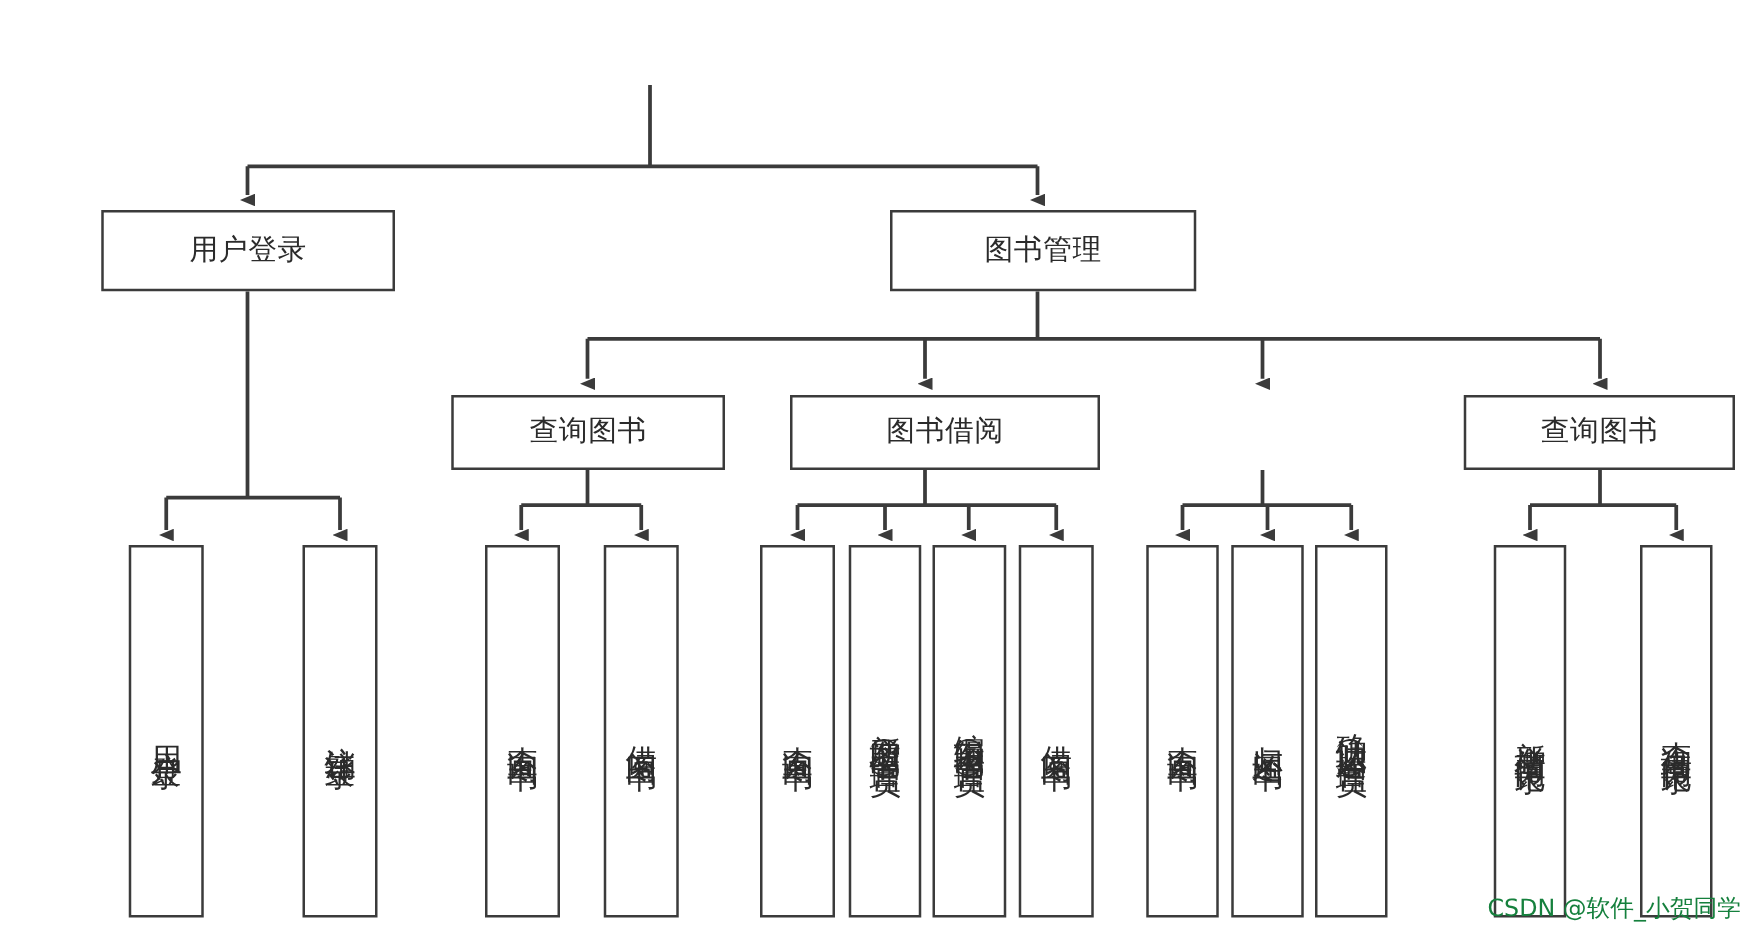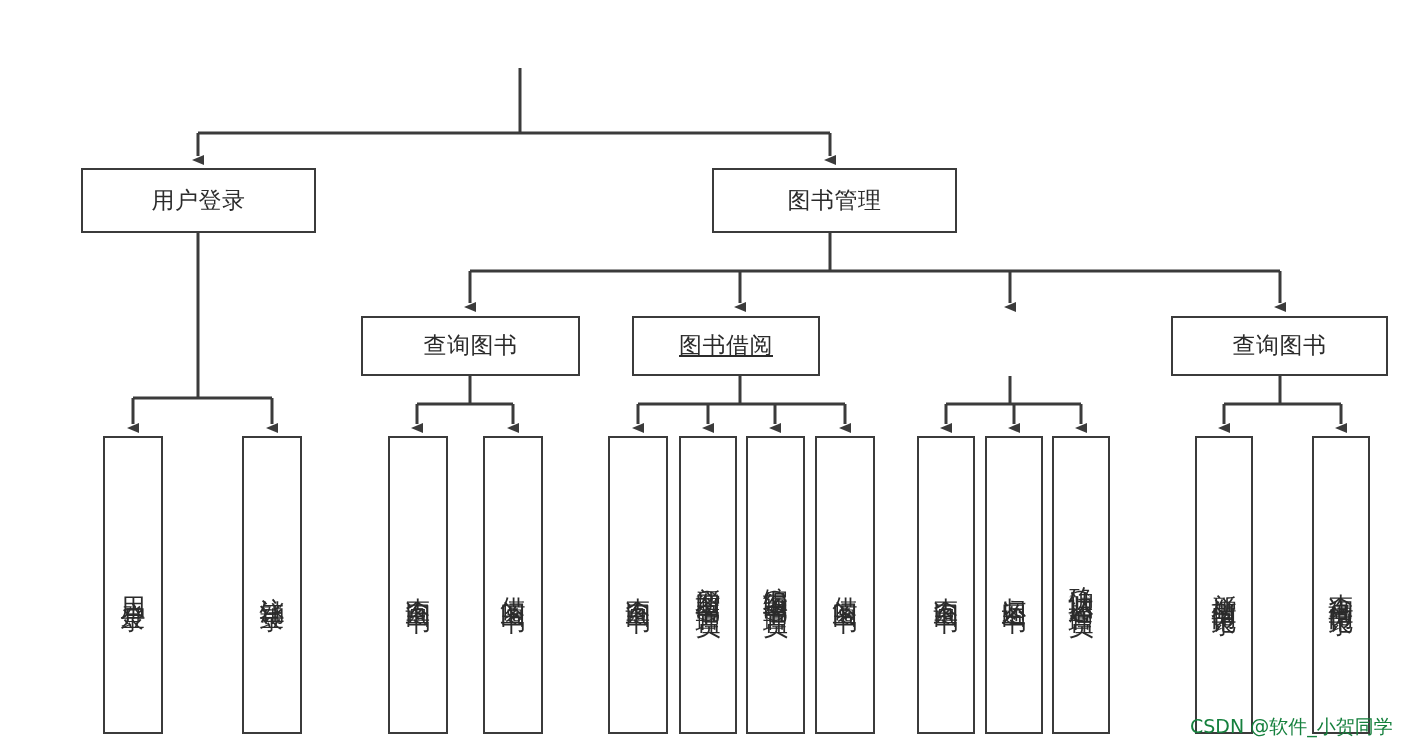--- a/index.html
+++ b/index.html
@@ -128,21 +128,21 @@
   <div class="node horiz" style="left:81px; top:168px; width:235px; height:65px;">
     <span class="label">用户登录</span>
   </div>
   <div class="node horiz" style="left:712px; top:168px; width:245px; height:65px;">
     <span class="label">图书管理</span>
   </div>
 
   <div class="node horiz" style="left:361px; top:316px; width:219px; height:60px;">
     <span class="label">查询图书</span>
   </div>
-  <div class="node horiz" style="left:632px; top:316px; width:188px; height:60px;text-decoration:underline;">
+  <div class="node horiz" style="left:632px; top:316px; width:248px; height:60px;">
     <span class="label">图书借阅</span>
   </div>
   <div class="node horiz" style="left:1171px; top:316px; width:217px; height:60px;">
     <span class="label">查询图书</span>
   </div>
 
   <div class="node vert" style="left:103px; top:436px; width:60px; height:298px;">
     <span class="label">用户登录</span>
   </div>
   <div class="node vert" style="left:242px; top:436px; width:60px; height:298px;">

